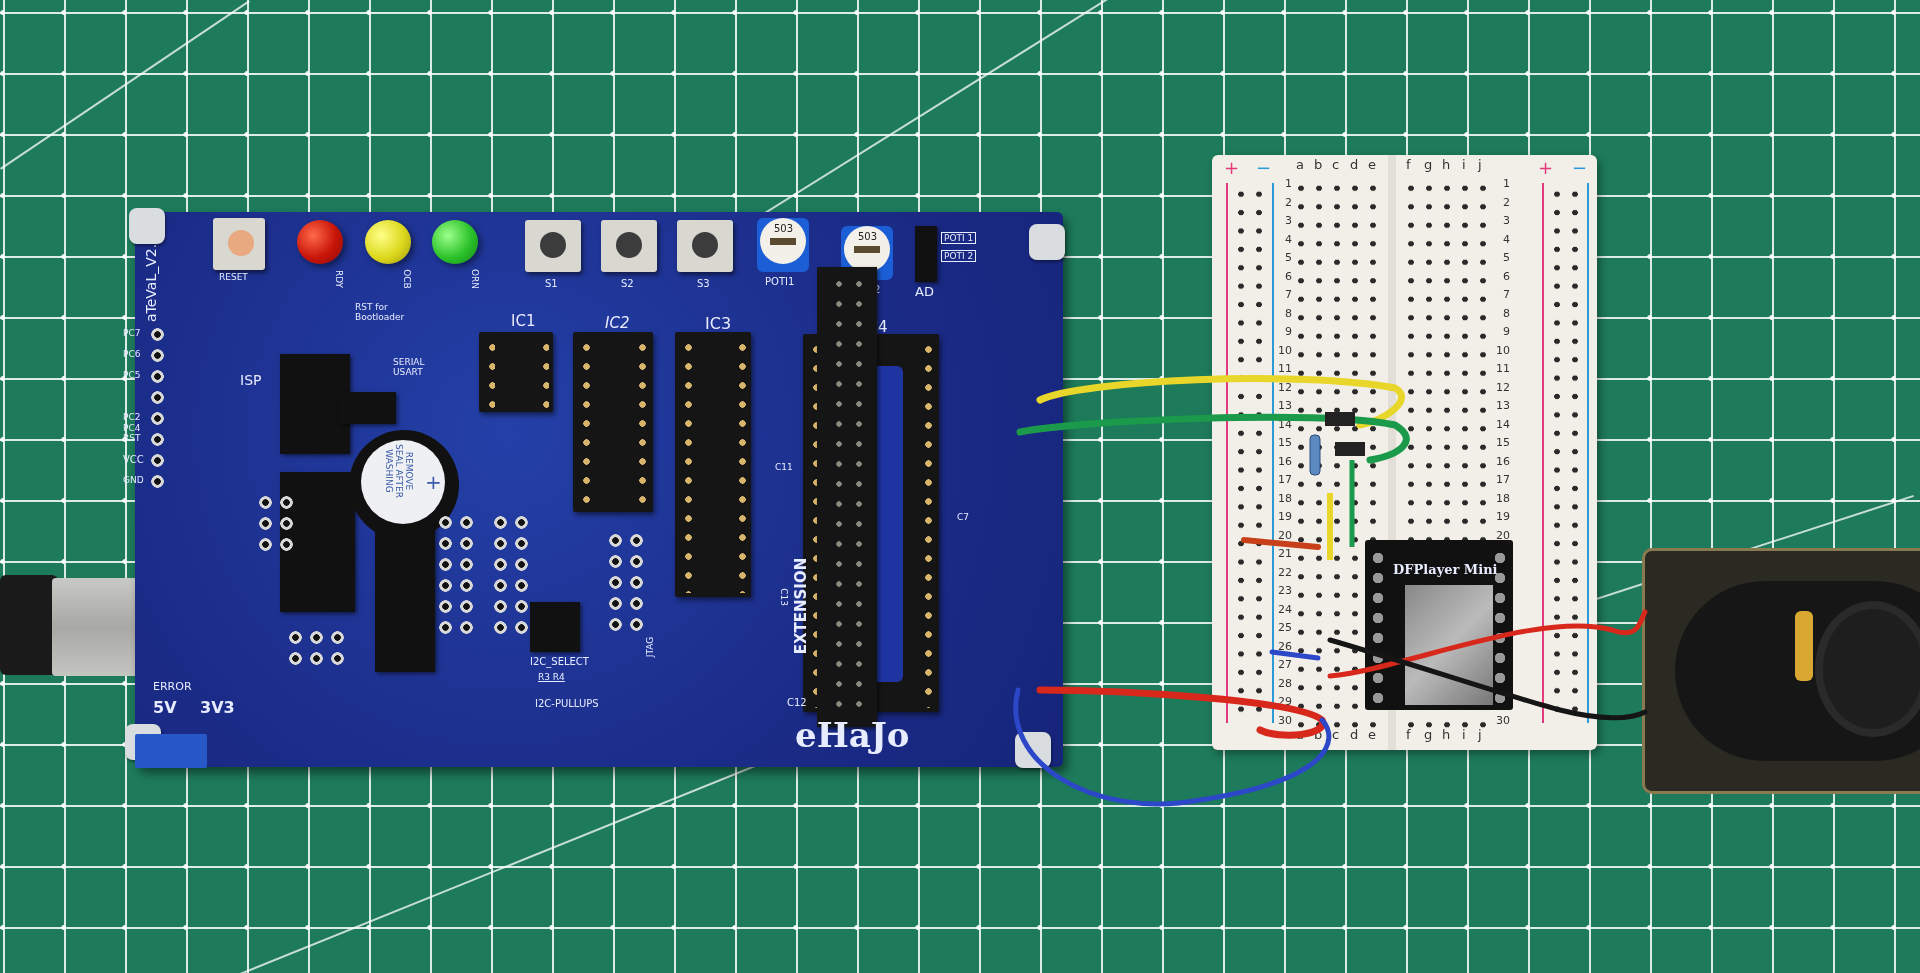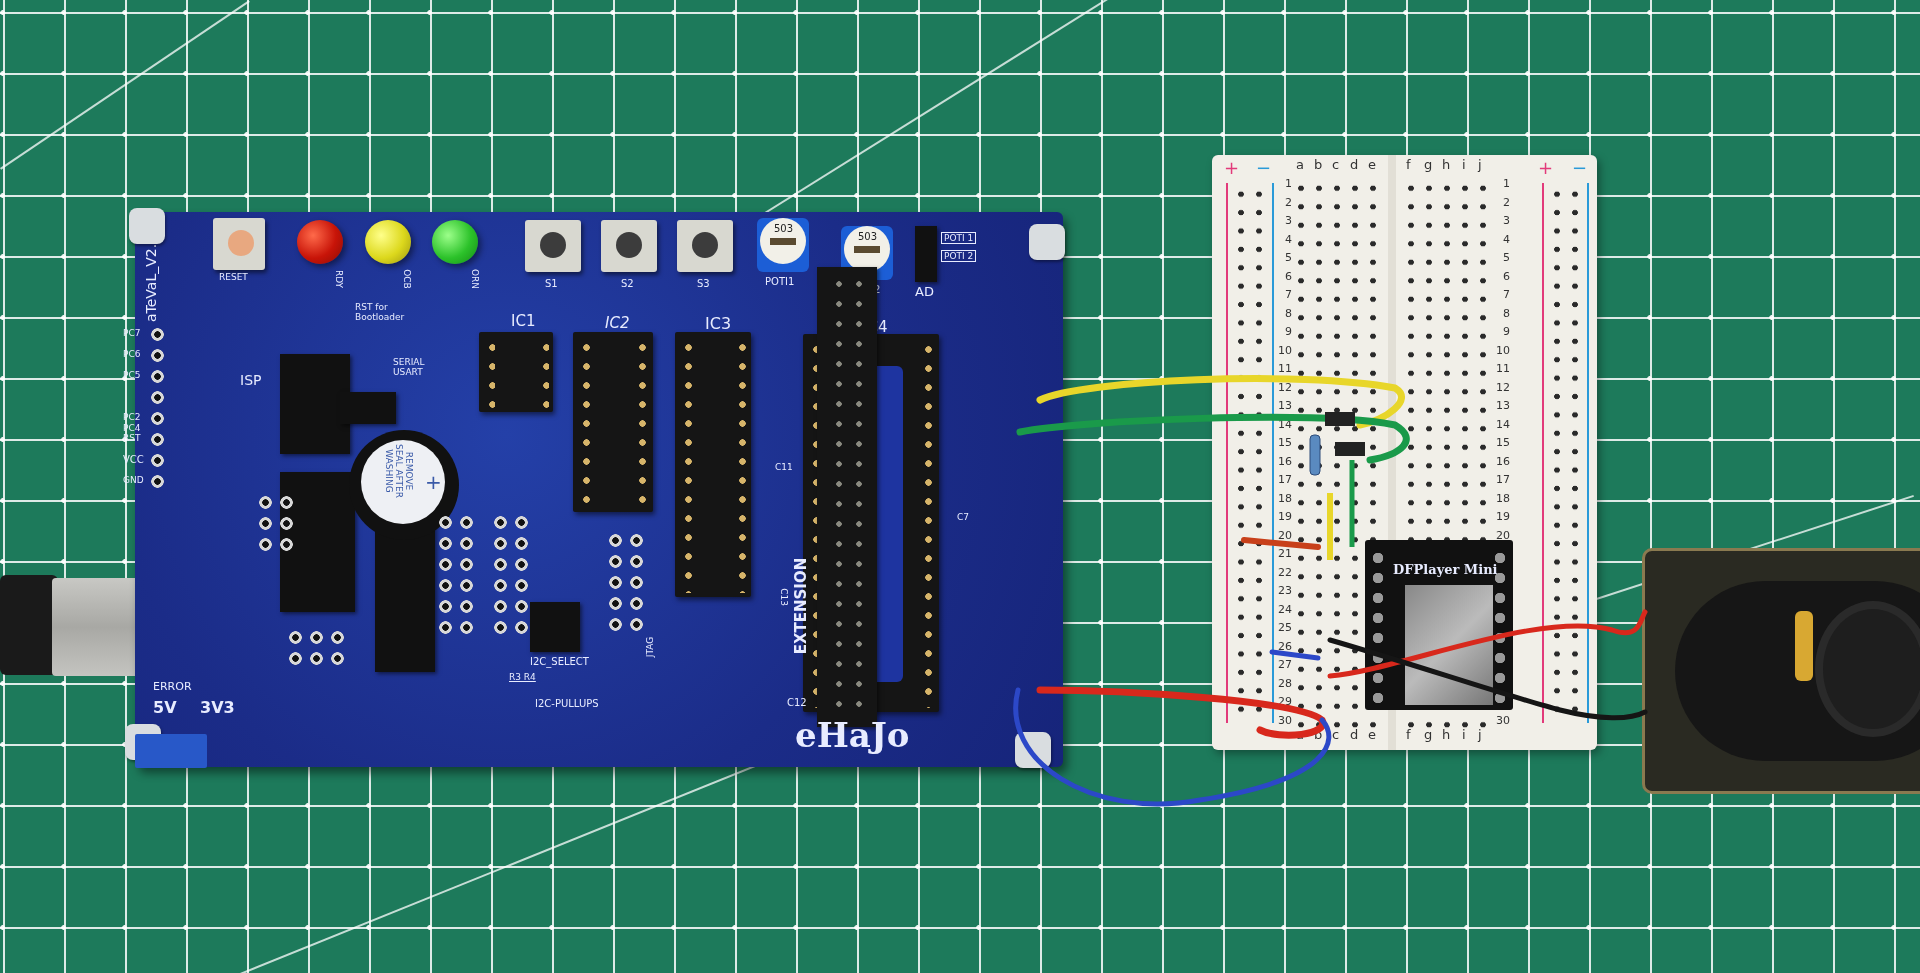--- a/index.html
+++ b/index.html
@@ -161,21 +161,21 @@
   <div class="silk" style="left:-12px;top:137px;font-size:9px;">PC6</div>
   <div class="silk" style="left:-12px;top:158px;font-size:9px;">PC5</div>
   <div class="silk" style="left:-12px;top:179px;font-size:9px;margin-top:32px;">PC4</div>
   <div class="silk" style="left:-12px;top:200px;font-size:9px;">PC2</div>
   <div class="silk" style="left:-12px;top:221px;font-size:9px;">RST</div>
   <div class="silk" style="left:-12px;top:242px;font-size:10px;">VCC</div>
   <div class="silk" style="left:-12px;top:263px;font-size:9px;">GND</div>
 
   <div class="header" style="left:395px;top:390px;width:50px;height:50px;"></div>
   <div class="silk" style="left:395px;top:444px;font-size:10px;">I2C_SELECT</div>
-  <div class="silk" style="left:374px;top:460px;font-size:9px;text-decoration:underline;">R3 R4</div>
+  <div class="silk" style="left:403px;top:460px;font-size:9px;text-decoration:underline;">R3 R4</div>
   <div class="silk" style="left:400px;top:486px;font-size:10px;">I2C-PULLUPS</div>
   <div class="silk" style="left:505px;top:430px;font-size:9px;transform:rotate(-90deg);">JTAG</div>
 
   <div class="silk" style="left:18px;top:468px;font-size:11px;">ERROR</div>
   <div class="silk" style="left:18px;top:486px;font-size:16px;font-weight:bold;">5V</div>
   <div class="silk" style="left:65px;top:486px;font-size:16px;font-weight:bold;">3V3</div>
   <div class="abs" style="left:0;top:522px;width:72px;height:34px;background:#2858c8;border-radius:2px;"></div>
 
   <div class="header" style="left:682px;top:55px;width:60px;height:460px;background:#151515;"></div>
   <div class="pins" style="left:694px;top:62px;width:40px;height:440px;background-image:radial-gradient(circle,#8a8a80 0 2.5px,transparent 3px);background-size:20px 20px;"></div>

